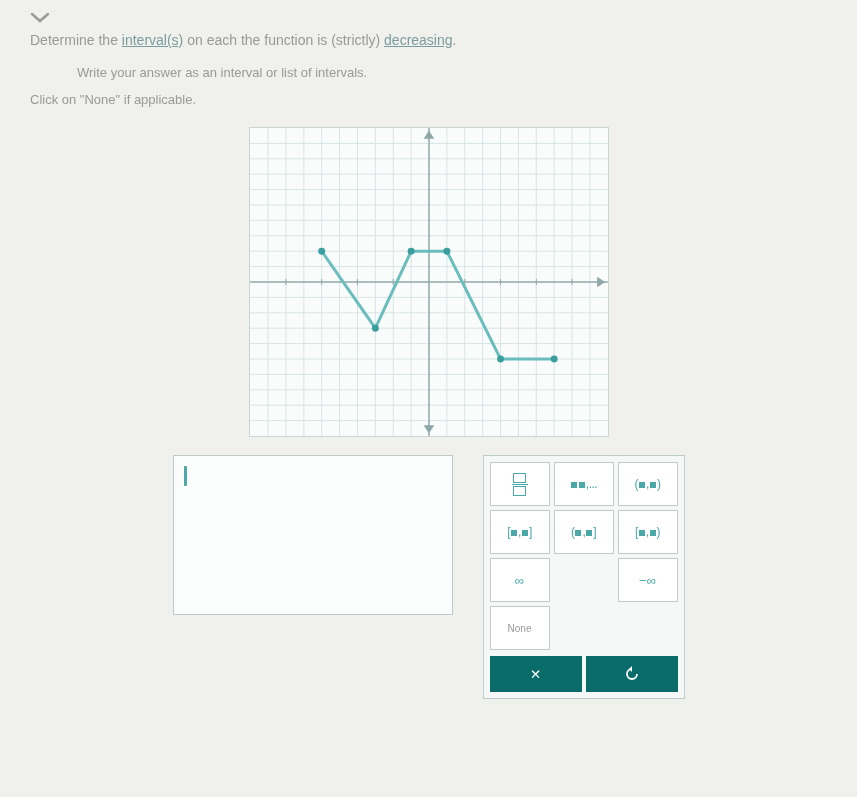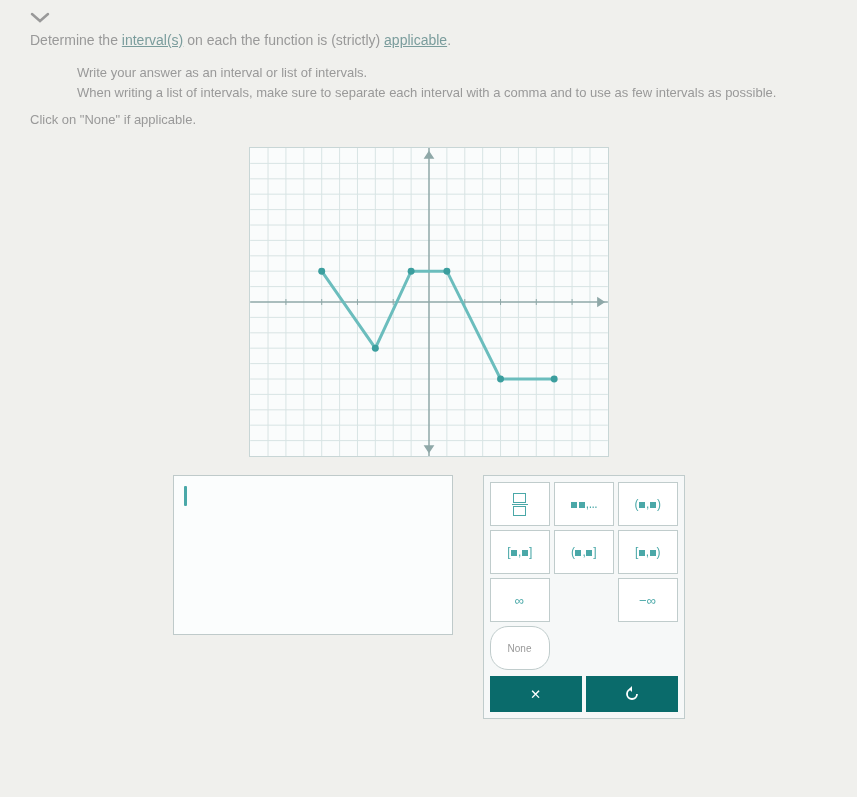--- a/index.html
+++ b/index.html
@@ -93,21 +93,21 @@
       display: flex;
       align-items: center;
       justify-content: center;
       border: 1px solid #c0cccc;
       background: #fff;
       font-size: 13px;
       color: #4aa8a8;
       cursor: pointer;
       user-select: none;
     }
-    .kp-btn.small-text { font-size: 10px; color: #999; border-radius: 18px; }
+    .kp-btn.small-text { font-size: 10px; color: #999; }
     .kp-btn.empty { border: none; background: transparent; cursor: default; }
     .kp-action-row {
       display: grid;
       grid-template-columns: repeat(2, 92px);
       gap: 4px;
       margin-top: 6px;
     }
     .kp-action {
       height: 36px;
       background: #0a6b6b;
@@ -135,26 +135,25 @@
 </head>
 <body>
 
 <div class="chevron-down">
   <svg viewBox="0 0 20 12">
       <path d="M2 3 L10 10 L18 3" stroke="#999" stroke-width="2.5" fill="none" stroke-linecap="round"></path>
     </svg>
 </div>
 
 <div class="question-prompt">
-  <span>Determine the </span><span class="link">interval(s)</span><span> on each the function is (strictly) </span><span class="link">applicable</span><span>.</span>
+  <span>Determine the </span><span class="link">interval(s)</span><span> on each the function is (strictly) </span><span class="link">decreasing</span><span>.</span>
 </div>
 
 <div class="instructions">
   <p>Write your answer as an interval or list of intervals.</p>
-  <p>When writing a list of intervals, make sure to separate each interval with a comma and to use as few intervals as possible.</p>
 </div>
 
 <div class="click-none">Click on "None" if applicable.</div>
 
 <div class="content-area">
   <div class="graph-box">
     <svg class="graph-svg" viewBox="0 0 360 310">
       <g>
         <g stroke="#d8e4e4" stroke-width="1">
           <line x1="18" y1="0" x2="18" y2="310"></line>

